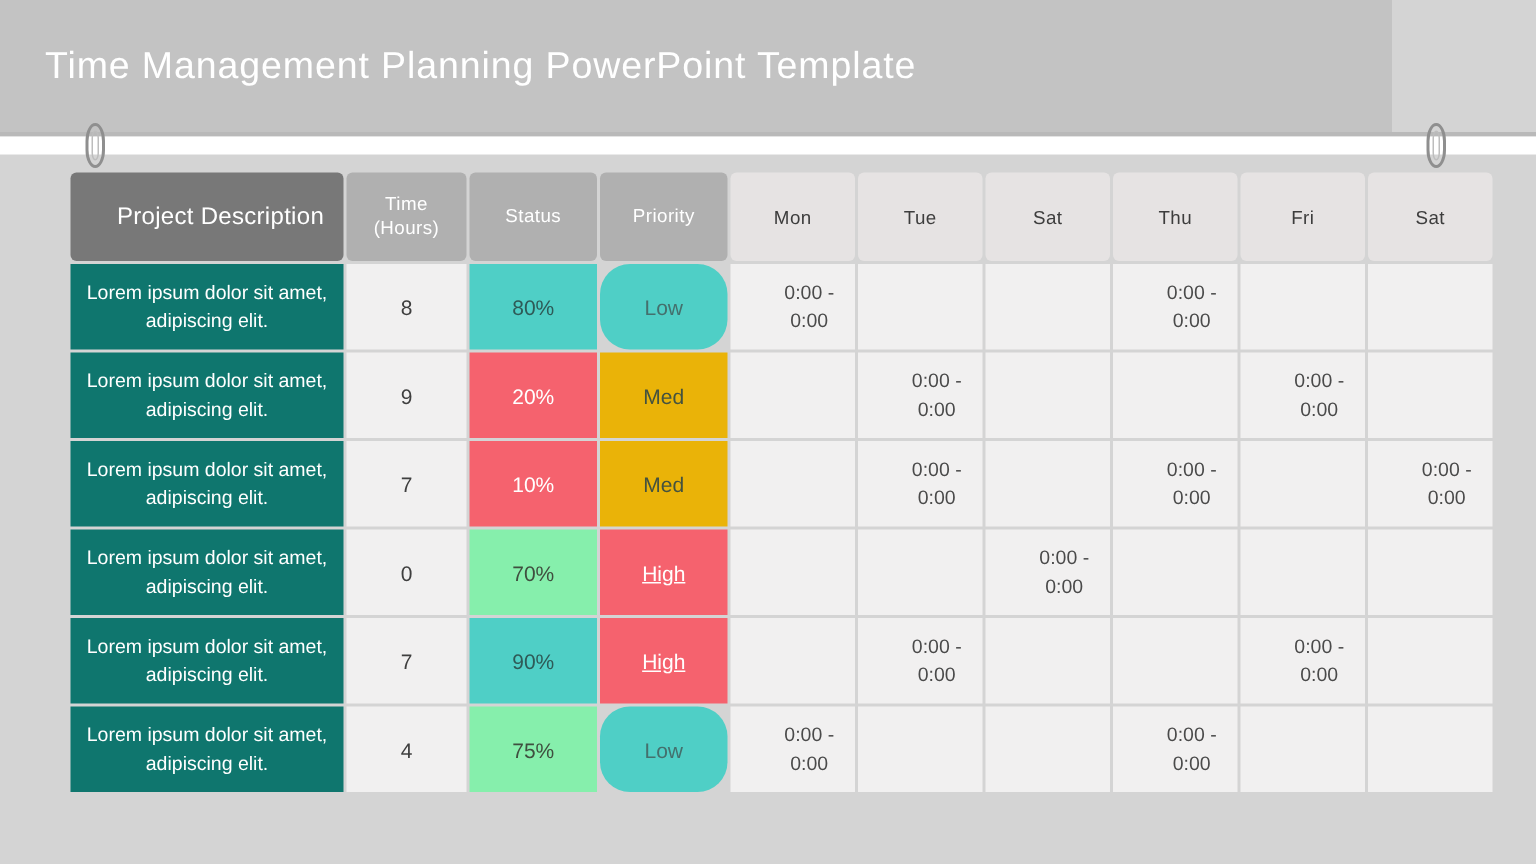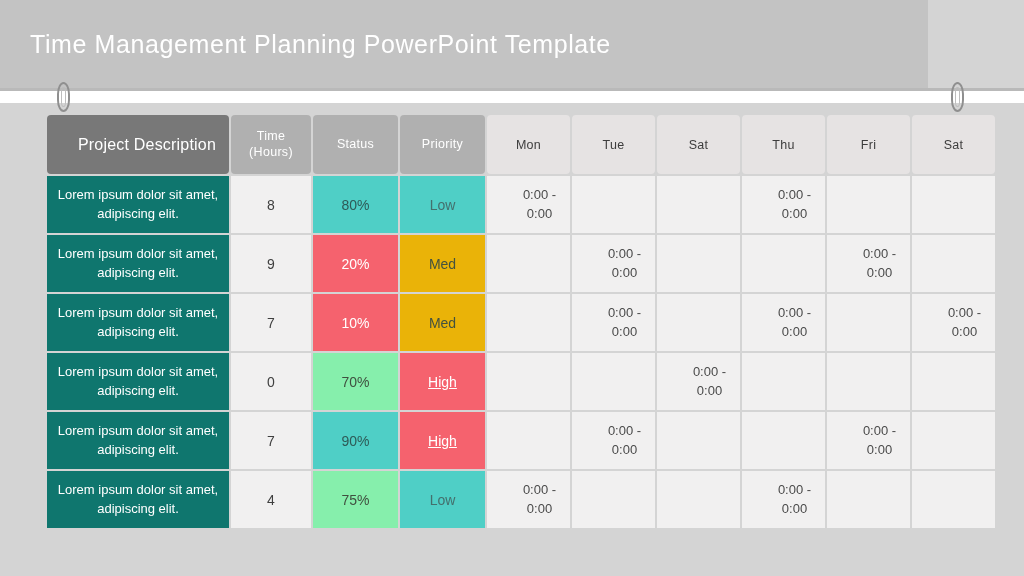--- a/index.html
+++ b/index.html
@@ -161,21 +161,21 @@
     color: #4a4a4a;
     font-size: 13px;
     line-height: 1.45;
   }
 
   
   .sw-teal  { background: #4fcfc6; color: #2e5a57; }
   .sw-red   { background: #f5626e; color: #ffffff; }
   .sw-sage  { background: #86efac; color: #3f4f3f; }
 
-  .prio-teal { background: #4fcfc6; color: #44706d; }
+  .prio-teal { background: #4fcfc6; color: #44706d; border-radius: 20px; }
   .prio-red  { background: #f5626e; color: #ffffff; text-decoration: underline; }
   .prio-sage { background: #eab308; color: #44523f; }
 
   .twoline span { display: block; padding-left: 22px; }
 </style>
 </head>
 <body>
 
 <div id="slide-header">
   <div id="slide-title">Time Management Planning PowerPoint Template</div>

